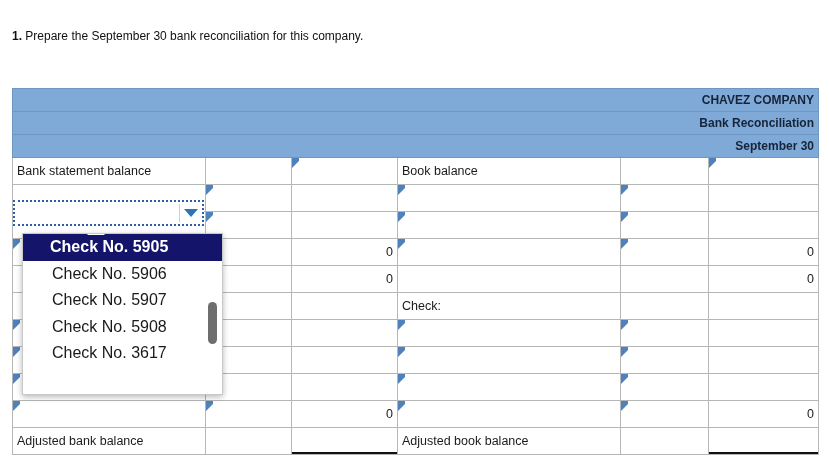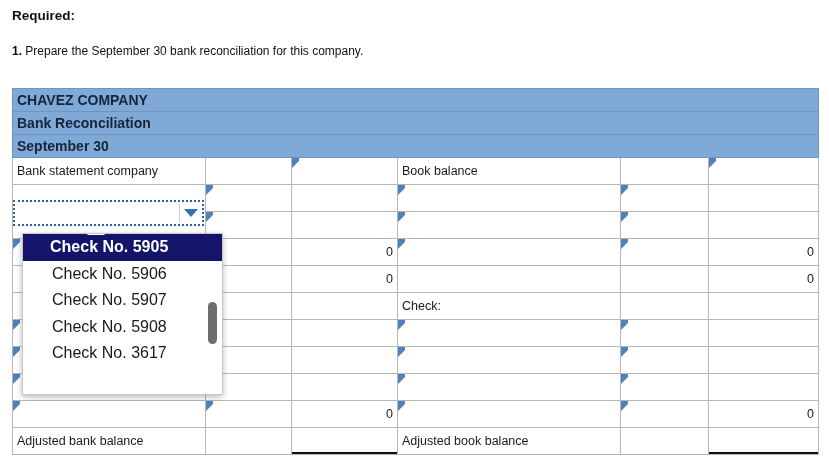--- a/index.html
+++ b/index.html
@@ -22,21 +22,21 @@
     border:1px solid #b6b6b6;
     height:26px;padding:0 4px;
     font-size:12.5px;color:#1a1a1a;
     vertical-align:middle;
     background:#fff;
     overflow:hidden;white-space:nowrap;
   }
   
   tr.hdr td{
     background:#7FA9D7;border:1px solid #6d96c2;
-    text-align:left;font-weight:bold;font-size:14px;color:#16243a;
+    text-align:right;font-weight:bold;font-size:12px;color:#16243a;
     height:22px;
   }
 
   
   col.c-lbl{width:193px;}
   col.c-blank{width:86px;}
   col.c-amt{width:106px;}
   col.c-lbl2{width:223px;}
   col.c-blank2{width:88px;}
   col.c-amt2{width:110px;}
@@ -110,21 +110,20 @@
   .dd-scroll{
     position:absolute;right:5px;top:68px;
     width:9px;height:42px;border-radius:5px;
     background:#6e6e6e;
   }
 </style>
 </head>
 <body>
 
 <div class="prompt-wrap">
-  <div class="req-title">Required:</div>
   <div class="req-line"><b>1.</b><span> Prepare the September 30 bank reconciliation for this company.</span></div>
 </div>
 
 <div class="tbl-wrap">
   <table class="recon">
     <colgroup>
       <col class="c-lbl">
         <col class="c-blank">
         <col class="c-amt">
       <col class="c-lbl2">
@@ -135,21 +134,21 @@
         <tr class="hdr">
           <td colspan="6">CHAVEZ COMPANY</td>
         </tr>
         <tr class="hdr">
           <td colspan="6">Bank Reconciliation</td>
         </tr>
         <tr class="hdr">
           <td colspan="6">September 30</td>
         </tr>
         <tr>
-          <td>Bank statement company</td>
+          <td>Bank statement balance</td>
           <td></td>
           <td class="amt inp"></td>
           <td>Book balance</td>
           <td></td>
           <td class="amt inp"></td>
         </tr>
         <tr>
           <td></td>
           <td class="inp"></td>
           <td class="amt"></td>

